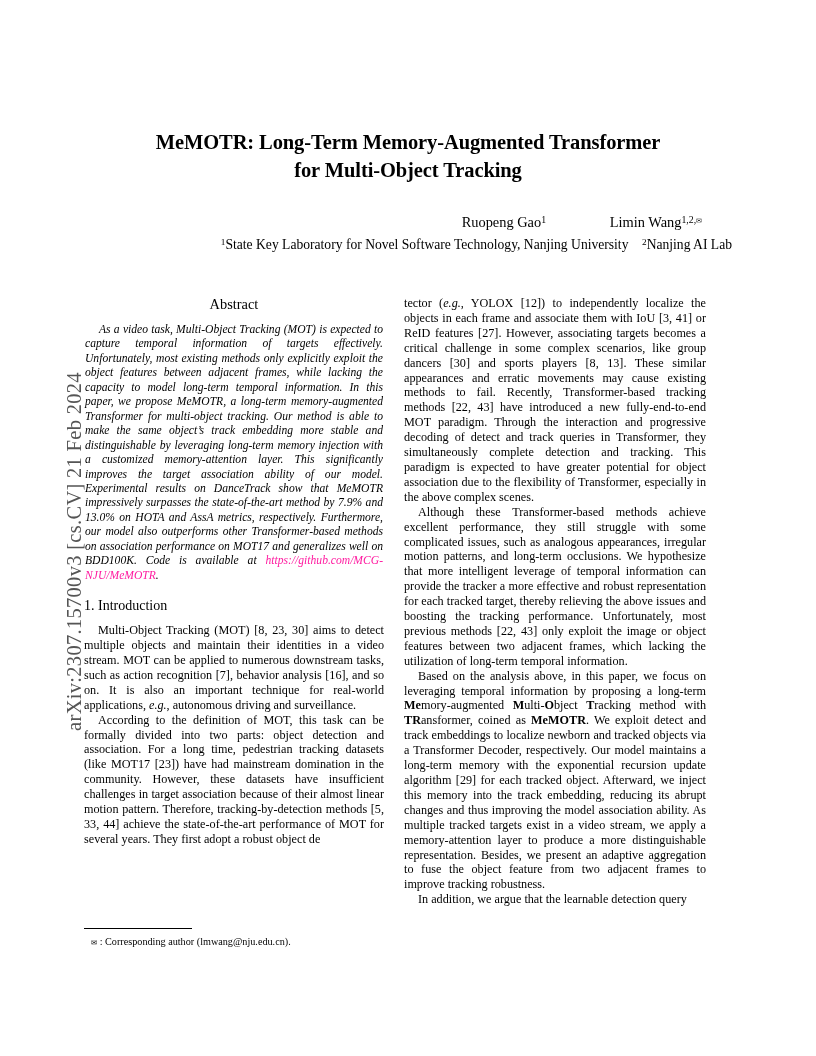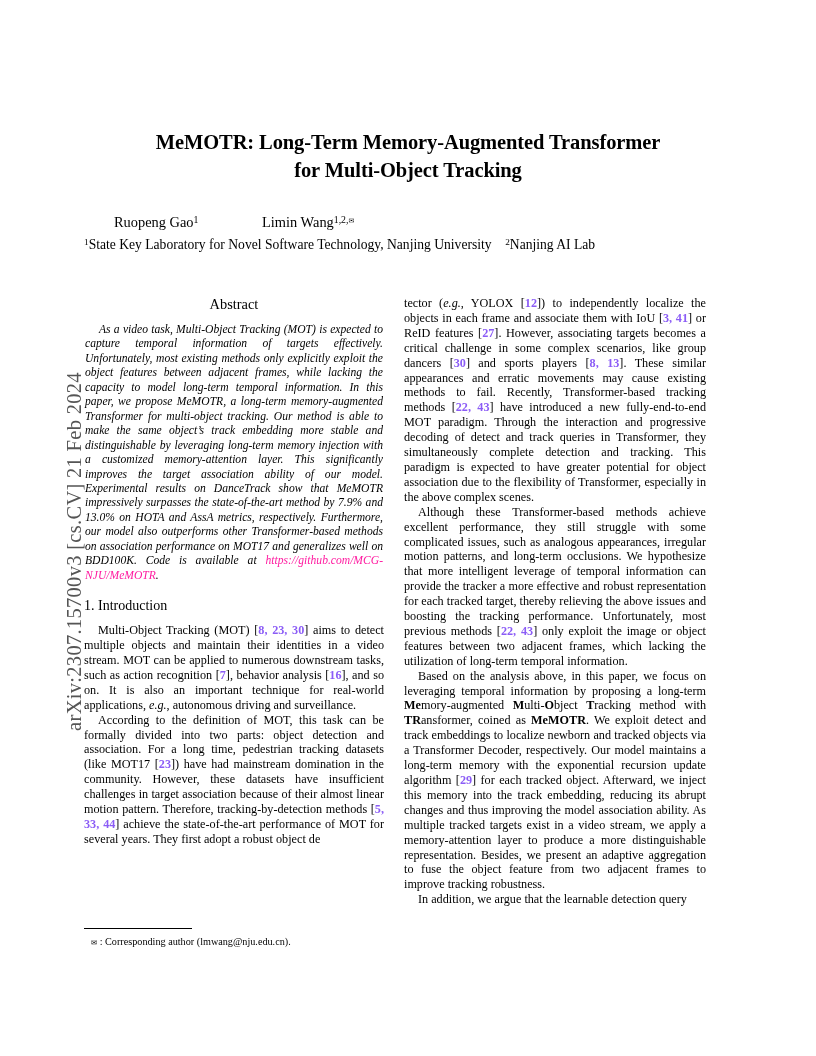--- a/index.html
+++ b/index.html
@@ -46,21 +46,21 @@
     font-weight: bold;
     line-height: 28px;
     margin: 0;
     letter-spacing: -0.1px;
   }
   #authors-block {
     position: absolute;
     left: 84px;
     top: 212px;
     width: 648px;
-    text-align: left;
+    text-align: right;
     font-size: 14.4px;
     line-height: 21px;
   }
   .author-line {
     display: block;
     margin-bottom: 1px;
   }
   .author-name { margin: 0 30px; }
   .affil-line { display: block; font-size: 13.6px; }
   sup { font-size: 0.68em; vertical-align: 0.42em; line-height: 0; }
@@ -107,21 +107,21 @@
     line-height: 14.9px;
     text-align: justify;
     margin: 0;
     text-indent: 14px;
     hyphens: auto;
     -webkit-hyphens: auto;
   }
   p.body.first { text-indent: 14px; }
   p.body.cont { text-indent: 0; }
 
-  .cite { color: #8b5cf6; font-weight: bold; }
+  .cite { color: #000000; }
   .url { color: #ff1ba0; font-style: italic; }
   b { font-weight: bold; }
   i { }
 
   
   #footnote {
     position: absolute;
     left: 84px;
     top: 928px;
     width: 300px;

